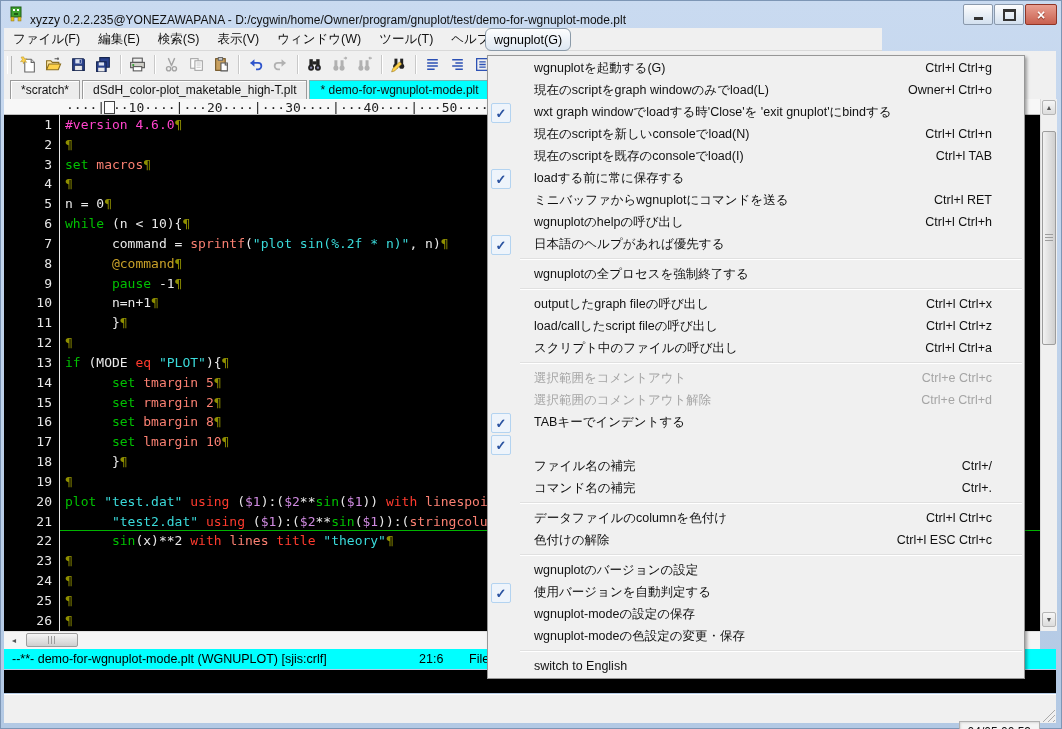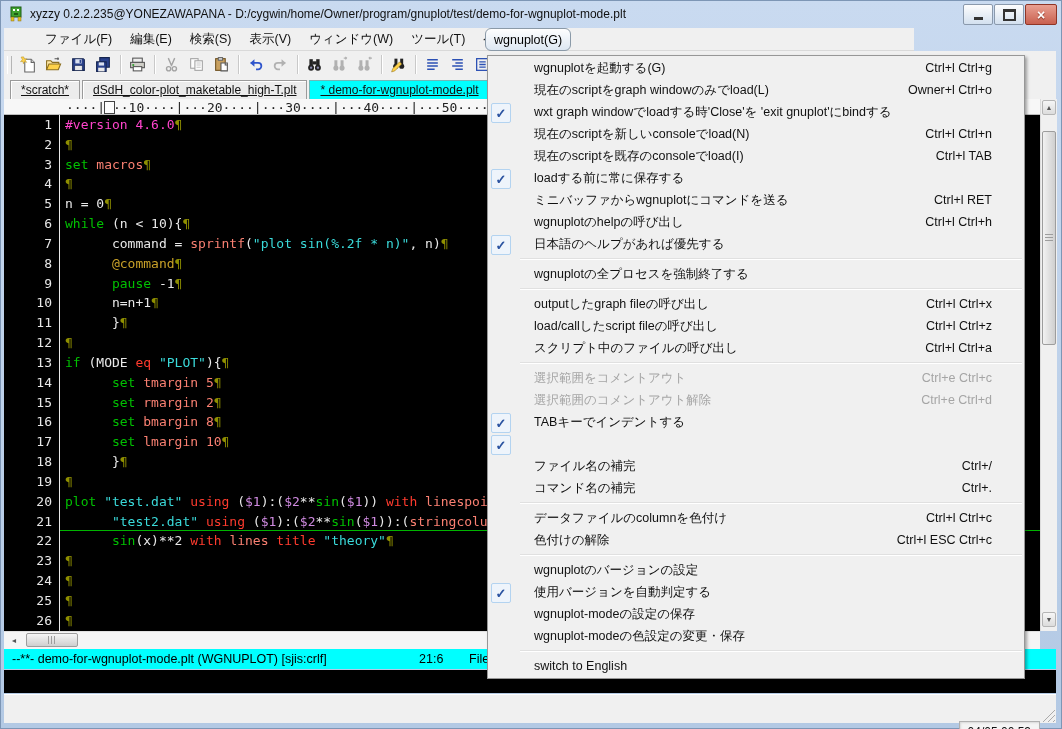--- a/index.html
+++ b/index.html
@@ -1,45 +1,45 @@
 <!DOCTYPE html>
 <html><head>
 <meta charset="utf-8">
 <style>
   html,body{margin:0;padding:0;background:#8ea7c4;font-family:"Liberation Sans",sans-serif;}
   #root{position:relative;width:1062px;height:729px;background:linear-gradient(#c9daf0,#b3c9e4);overflow:hidden;
         box-shadow:inset 0 0 0 1px #7d96b5;}
   
   .titlebar{position:absolute;left:0;top:0;width:1062px;height:28px;}
   .app-icon{position:absolute;left:8px;top:6px;width:16px;height:16px;}
-  .win-title{position:absolute;left:30px;top:7px;font-size:12px;color:#111;white-space:nowrap;}
+  .win-title{position:absolute;left:30px;top:13px;font-size:12px;color:#111;white-space:nowrap;}
   .wbtn{position:absolute;top:4px;height:19px;border-radius:2px;border:1px solid #8a99ac;
         background:linear-gradient(#fdfdfd,#d3e0ef);display:flex;align-items:center;justify-content:center;}
   .wbtn.min{left:963px;width:28px;} .wbtn.max{left:994px;width:28px;}
   .wbtn.close{left:1025px;width:30px;background:linear-gradient(#e9a092,#c9604f);border-color:#8f3526;}
   .glyph-min{width:9px;height:3px;background:#333;margin-top:7px;}
   .glyph-max{width:9px;height:7px;border:2px solid #333;border-top-width:3px;}
   .glyph-close{color:#fff;font-weight:bold;font-size:14px;line-height:14px;text-shadow:0 1px 1px #7d2c1e;}
   
   .menubar{position:absolute;left:4px;top:28px;width:878px;height:22px;background:#f0f0f0;
-           display:flex;align-items:center;border-bottom:1px solid #d9d9d9;padding-left:32px;}
+           display:flex;align-items:center;border-bottom:1px solid #d9d9d9;}
   .mb-item{padding:3px 9px;font-size:12.5px;color:#111;white-space:nowrap;}
   .mb-active{position:absolute;left:481px;top:0px;height:21px;padding:0 8px;display:flex;align-items:center;
              font-size:12.5px;border:1px solid #8b9aa8;border-radius:6px;background:linear-gradient(#fefefe,#dde7f2);}
   
   .toolbar{position:absolute;left:4px;top:51px;width:1052px;height:27px;background:#f0f0f0;
            display:flex;align-items:center;border-bottom:1px solid #d5d5d5;}
   .tb-grip{width:3px;height:18px;margin:0 4px 0 3px;border-left:1px solid #fff;border-right:1px solid #b5b5b5;}
   .tb-btn{width:23px;height:23px;display:flex;align-items:center;justify-content:center;margin:0 1px;}
   .tb-btn.disabled{opacity:.9;}
   .tb-sep{width:1px;height:19px;background:#c9c9c9;margin:0 4px;box-shadow:1px 0 0 #fff;}
   
   .tabbar{position:absolute;left:4px;top:78px;width:1052px;height:21px;background:#f0f0f0;display:flex;align-items:flex-end;padding-left:6px;box-sizing:border-box;}
   .tab{height:18px;margin-right:2px;padding:0 10px;display:flex;align-items:center;font-size:12px;color:#111;
-       background:#ececec;border:1px solid #9a9a9a;border-bottom:none;box-shadow:inset 1px 1px 0 #fff;white-space:nowrap;text-decoration:underline;}
+       background:#ececec;border:1px solid #9a9a9a;border-bottom:none;box-shadow:inset 1px 1px 0 #fff;white-space:nowrap;}
   .tab.active{background:#00ffff;box-shadow:none;border-color:#6fb8b8;}
   
   .ruler{position:absolute;left:4px;top:99px;width:1036px;height:15px;background:#f7f7f7;border-bottom:1px solid #bdbdbd;overflow:hidden;}
   .ruler-text{position:absolute;left:62px;top:1px;font-family:"DejaVu Sans Mono",monospace;font-size:13px;letter-spacing:0;color:#222;white-space:pre;}
   .ruler-cursor{position:absolute;left:100px;top:2px;width:9px;height:11px;border:1px solid #444;background:#fdfdfd;}
   
   .editor{position:absolute;left:4px;top:115px;width:1036px;height:516px;background:#000;overflow:hidden;
           font-family:"DejaVu Sans Mono",monospace;font-size:13px;}
   .row{height:19.84px;line-height:19.84px;white-space:pre;display:flex;}
   .ln{width:48px;text-align:right;color:#e8e8e8;padding-right:7px;flex:none;}

